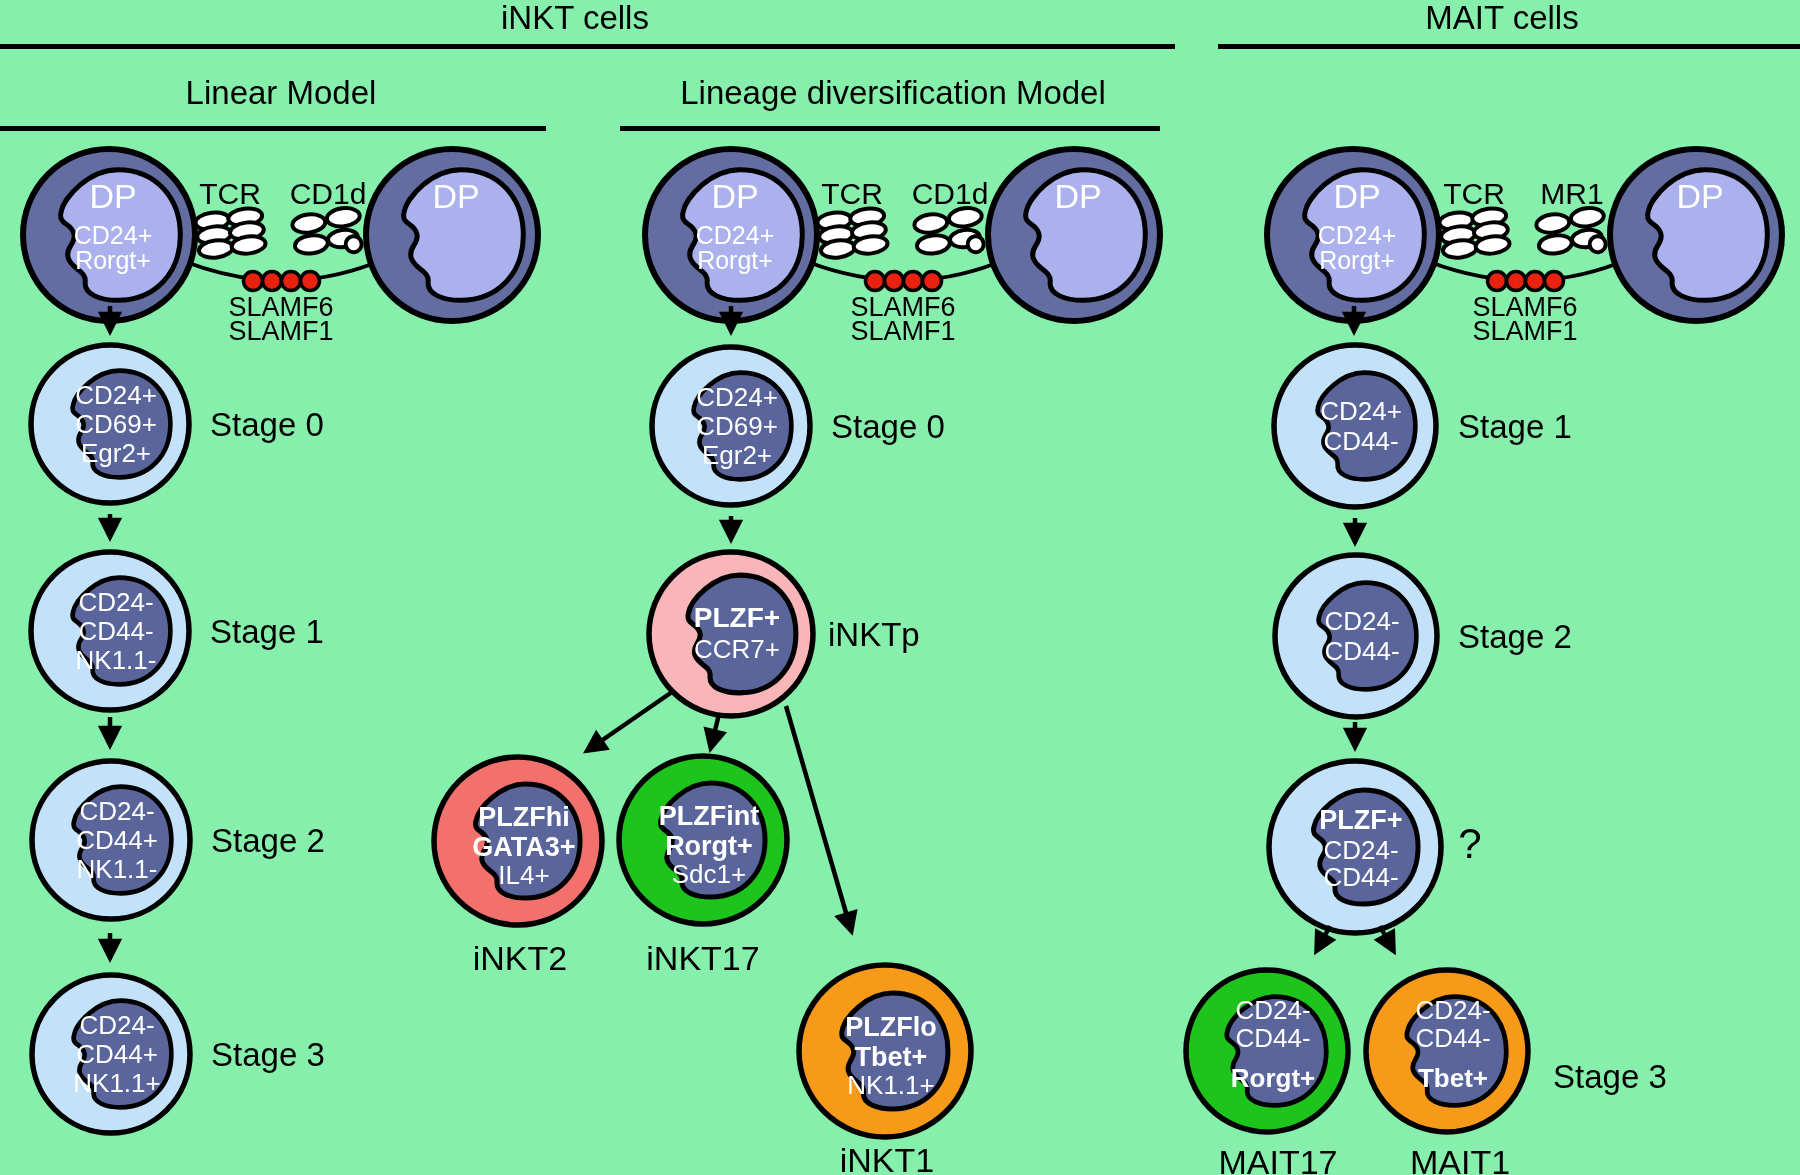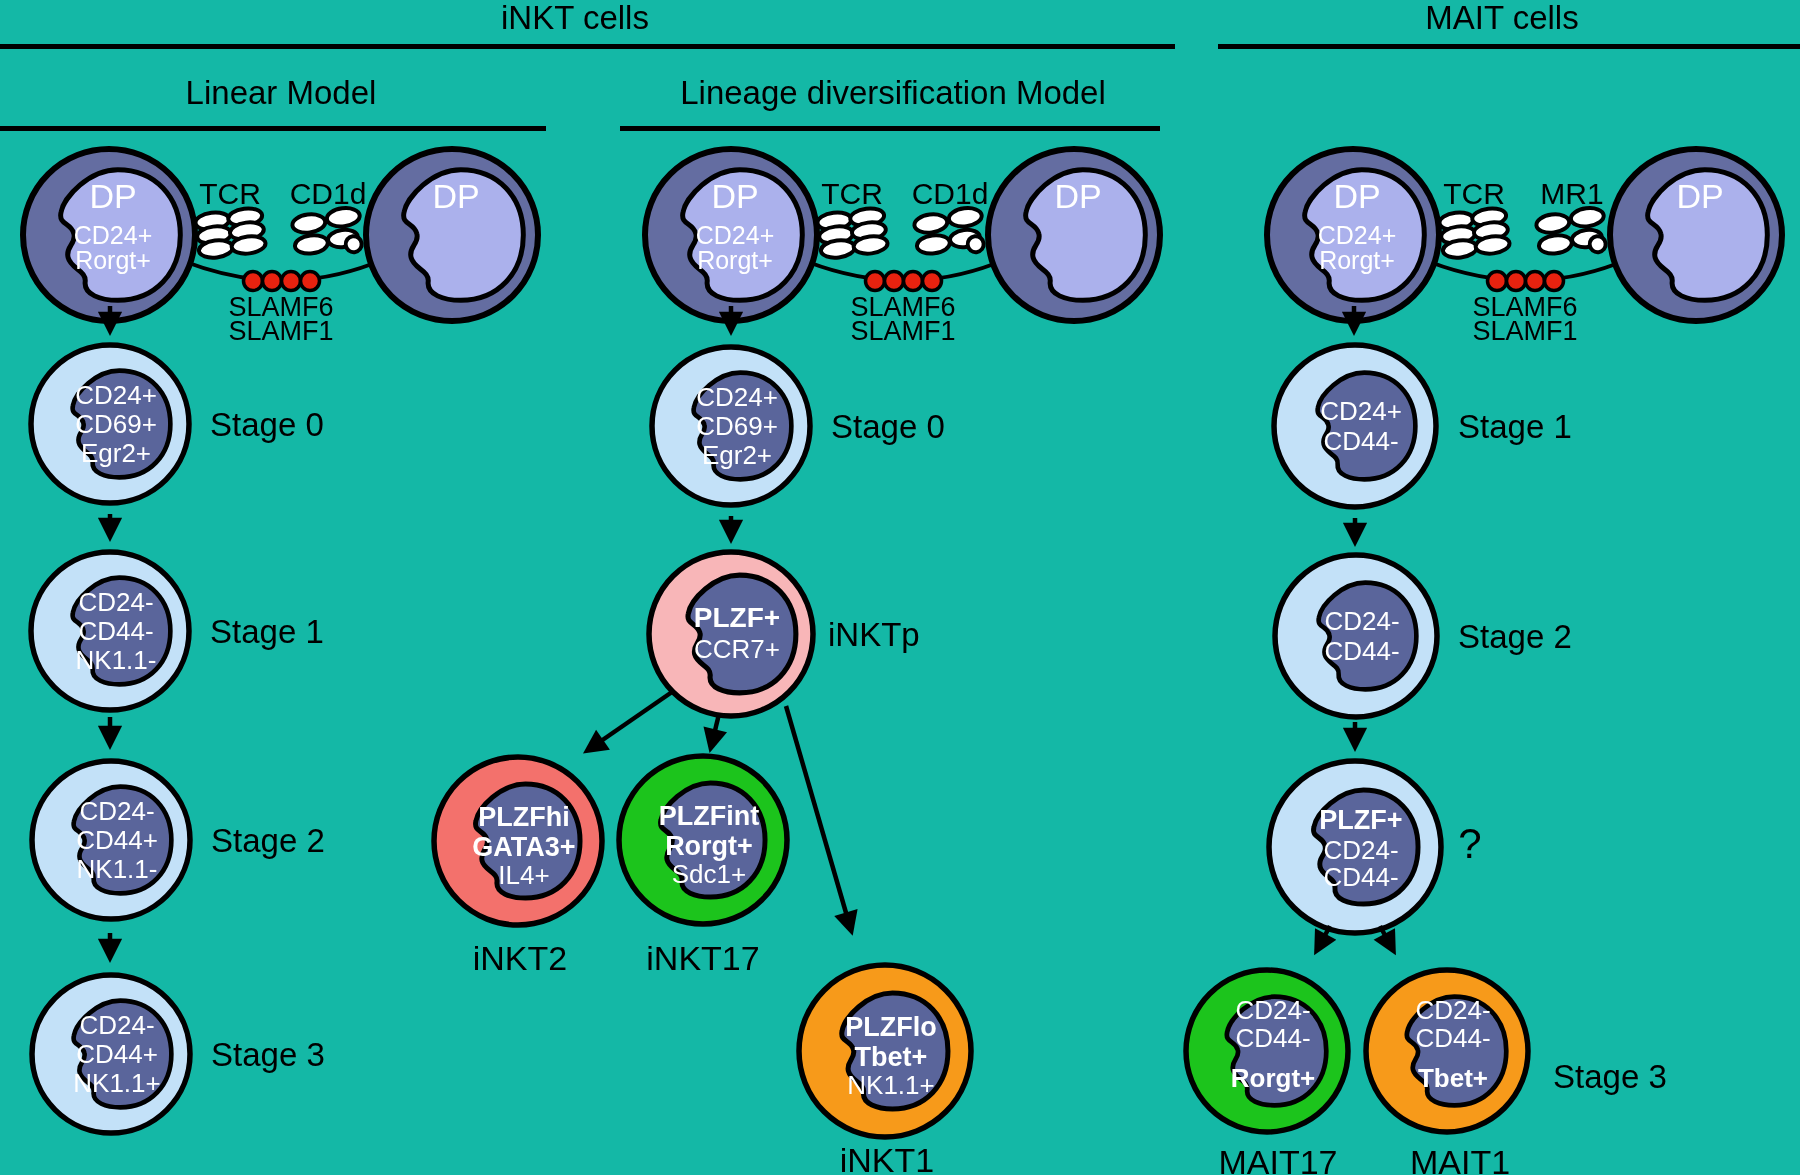--- a/index.html
+++ b/index.html
@@ -1,16 +1,16 @@
 <!DOCTYPE html>
 <html><head>
 <meta charset="utf-8">
 <style>
   html,body{margin:0;padding:0;background:#fff;}
-  #stage{position:relative;width:1800px;height:1175px;background:#14b8a6;overflow:hidden;}
+  #stage{position:relative;width:1800px;height:1175px;background:#86efac;overflow:hidden;}
   svg{display:block;}
   text{font-family:"Liberation Sans","DejaVu Sans",sans-serif;fill:#000;}
   .mid{text-anchor:middle;}
   .w{fill:#fff;}
   .bold{font-weight:bold;}
   .f25{font-size:25px;}
   .f26{font-size:26px;}
   .f27{font-size:27px;}
   .f28{font-size:28px;}
   .f30{font-size:30px;}

